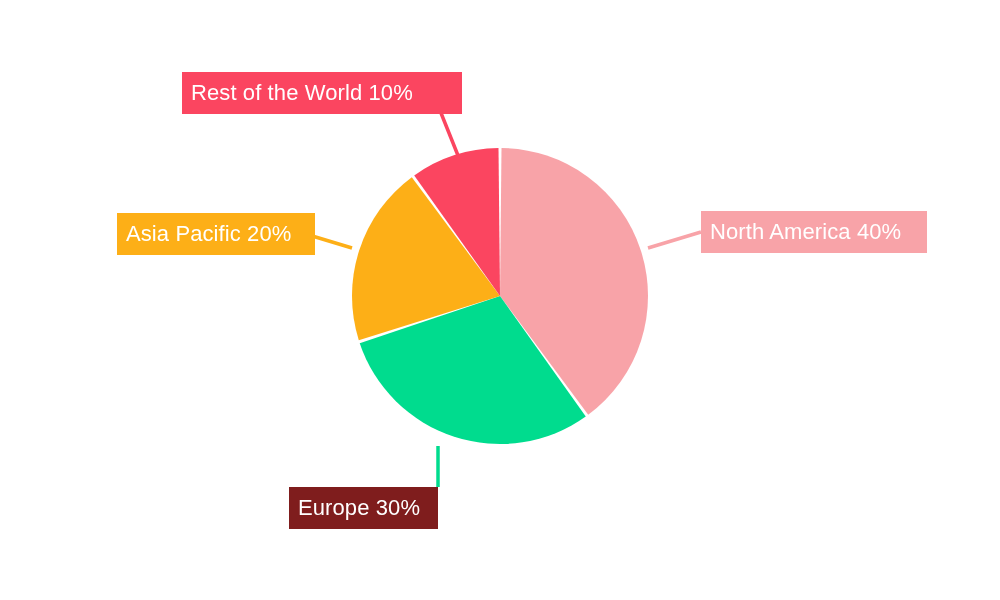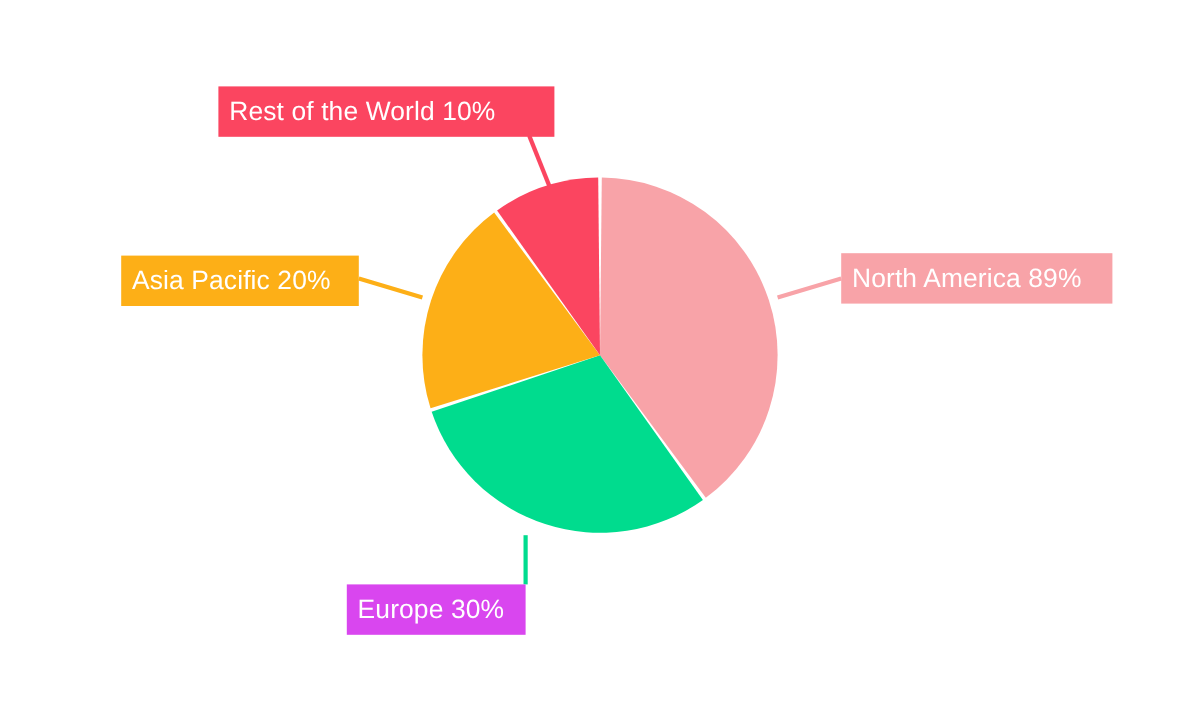--- a/index.html
+++ b/index.html
@@ -53,18 +53,18 @@
         <line x1="441" y1="113" x2="463" y2="168" stroke="#FB4560" stroke-width="3.5"></line>
       </g>
     <g id="pie-slices">
         <path d="M 500 296 L 501.50 148.01 A 148 148 0 0 1 588.20 414.85 Z" fill="#F8A3A8"></path>
         <path d="M 500 296 L 585.77 416.61 A 148 148 0 0 1 359.71 343.16 Z" fill="#00DC8E"></path>
         <path d="M 500 296 L 358.79 340.31 A 148 148 0 0 1 411.80 177.15 Z" fill="#FDAF17"></path>
         <path d="M 500 296 L 414.23 175.39 A 148 148 0 0 1 498.50 148.01 Z" fill="#FB4560"></path>
       </g>
   </svg>
   <div id="labels-layer">
-      <div class="pie-label" style="left: 701px; top: 211px; width: 226px; height: 42px; background: rgb(248, 163, 168); color: rgb(255, 255, 255);">North America 89%</div>
-      <div class="pie-label" style="left: 289px; top: 487px; width: 149px; height: 42px; background: #d946ef; color: rgb(255, 255, 255);">Europe 30%</div>
-      <div class="pie-label" style="left: 101px; top: 213px; width: 198px; height: 42px; background: rgb(253, 175, 23); color: rgb(255, 255, 255);">Asia Pacific 20%</div>
+      <div class="pie-label" style="left: 701px; top: 211px; width: 226px; height: 42px; background: rgb(248, 163, 168); color: rgb(255, 255, 255);">North America 40%</div>
+      <div class="pie-label" style="left: 289px; top: 487px; width: 149px; height: 42px; background: #7f1d1d; color: rgb(255, 255, 255);">Europe 30%</div>
+      <div class="pie-label" style="left: 117px; top: 213px; width: 198px; height: 42px; background: rgb(253, 175, 23); color: rgb(255, 255, 255);">Asia Pacific 20%</div>
       <div class="pie-label" style="left: 182px; top: 72px; width: 280px; height: 42px; background: rgb(251, 69, 96); color: rgb(255, 255, 255);">Rest of the World 10%</div>
     </div>
 </div>
 
 </body></html>

